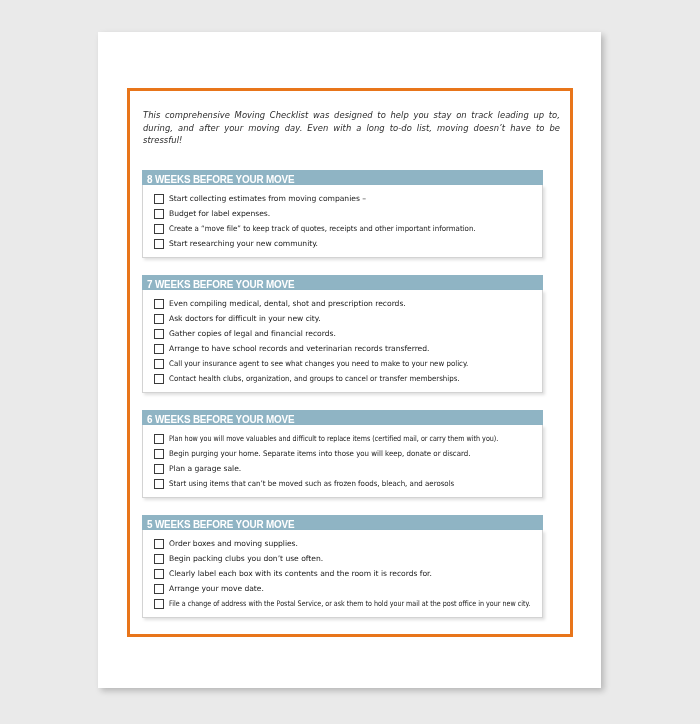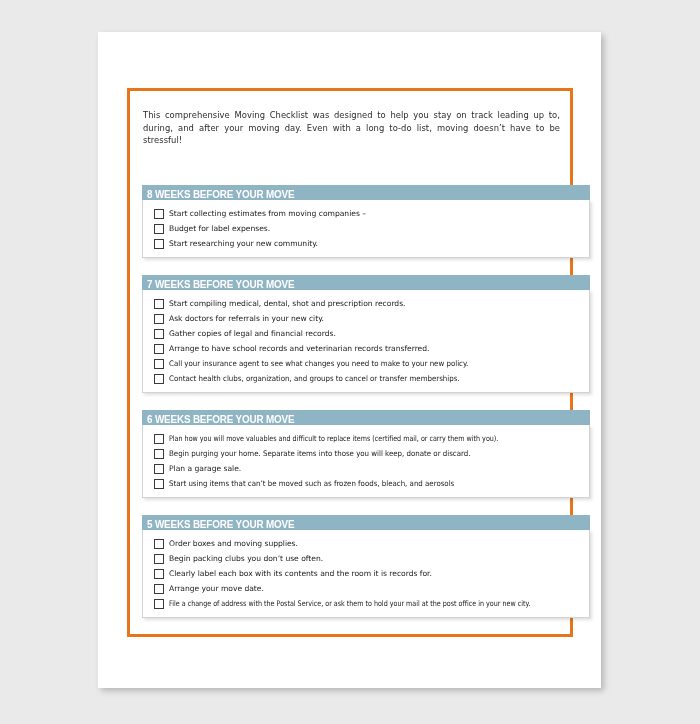--- a/index.html
+++ b/index.html
@@ -34,32 +34,33 @@
     box-sizing: border-box;
     padding: 0;
   }
 
   .intro-text {
     position: absolute;
     left: 13px;
     top: 18px;
     width: 417px;
     font-family: "DejaVu Sans", sans-serif;
+    font-style: italic;
     font-size: 8.4px;
     line-height: 12.6px;
     color: #2b2b2b;
     text-align: justify;
     letter-spacing: 0.05px;
   }
 
   .sections {
     position: absolute;
     left: 12px;
-    top: 94px;
-    width: 448px;
+    top: 79px;
+    width: 401px;
   }
 
   .section {
     position: relative;
     margin-bottom: 17px;
   }
 
   .section-header {
     background: #8fb4c4;
     height: 15px;
@@ -135,34 +136,38 @@
             <div class="check-row">
               <span class="checkbox"></span>
               <span class="check-label">Start collecting estimates from moving companies –</span>
             </div>
             <div class="check-row">
               <span class="checkbox"></span>
               <span class="check-label">Budget for label expenses.</span>
             </div>
             <div class="check-row">
               <span class="checkbox"></span>
+              <span class="check-label squeeze">Create a “move file” to keep track of quotes, receipts and other important information.</span>
+            </div>
+            <div class="check-row">
+              <span class="checkbox"></span>
               <span class="check-label">Start researching your new community.</span>
             </div>
           </div>
         </div>
         <div class="section">
           <div class="section-header"><span class="section-header-label">7 WEEKS BEFORE YOUR MOVE</span></div>
           <div class="section-body">
             <div class="check-row">
               <span class="checkbox"></span>
-              <span class="check-label">Start compiling medical, dental, shot and prescription records.</span>
-            </div>
-            <div class="check-row">
-              <span class="checkbox"></span>
-              <span class="check-label">Ask doctors for referrals in your new city.</span>
+              <span class="check-label">Even compiling medical, dental, shot and prescription records.</span>
+            </div>
+            <div class="check-row">
+              <span class="checkbox"></span>
+              <span class="check-label">Ask doctors for difficult in your new city.</span>
             </div>
             <div class="check-row">
               <span class="checkbox"></span>
               <span class="check-label">Gather copies of legal and financial records.</span>
             </div>
             <div class="check-row">
               <span class="checkbox"></span>
               <span class="check-label">Arrange to have school records and veterinarian records transferred.</span>
             </div>
             <div class="check-row">

